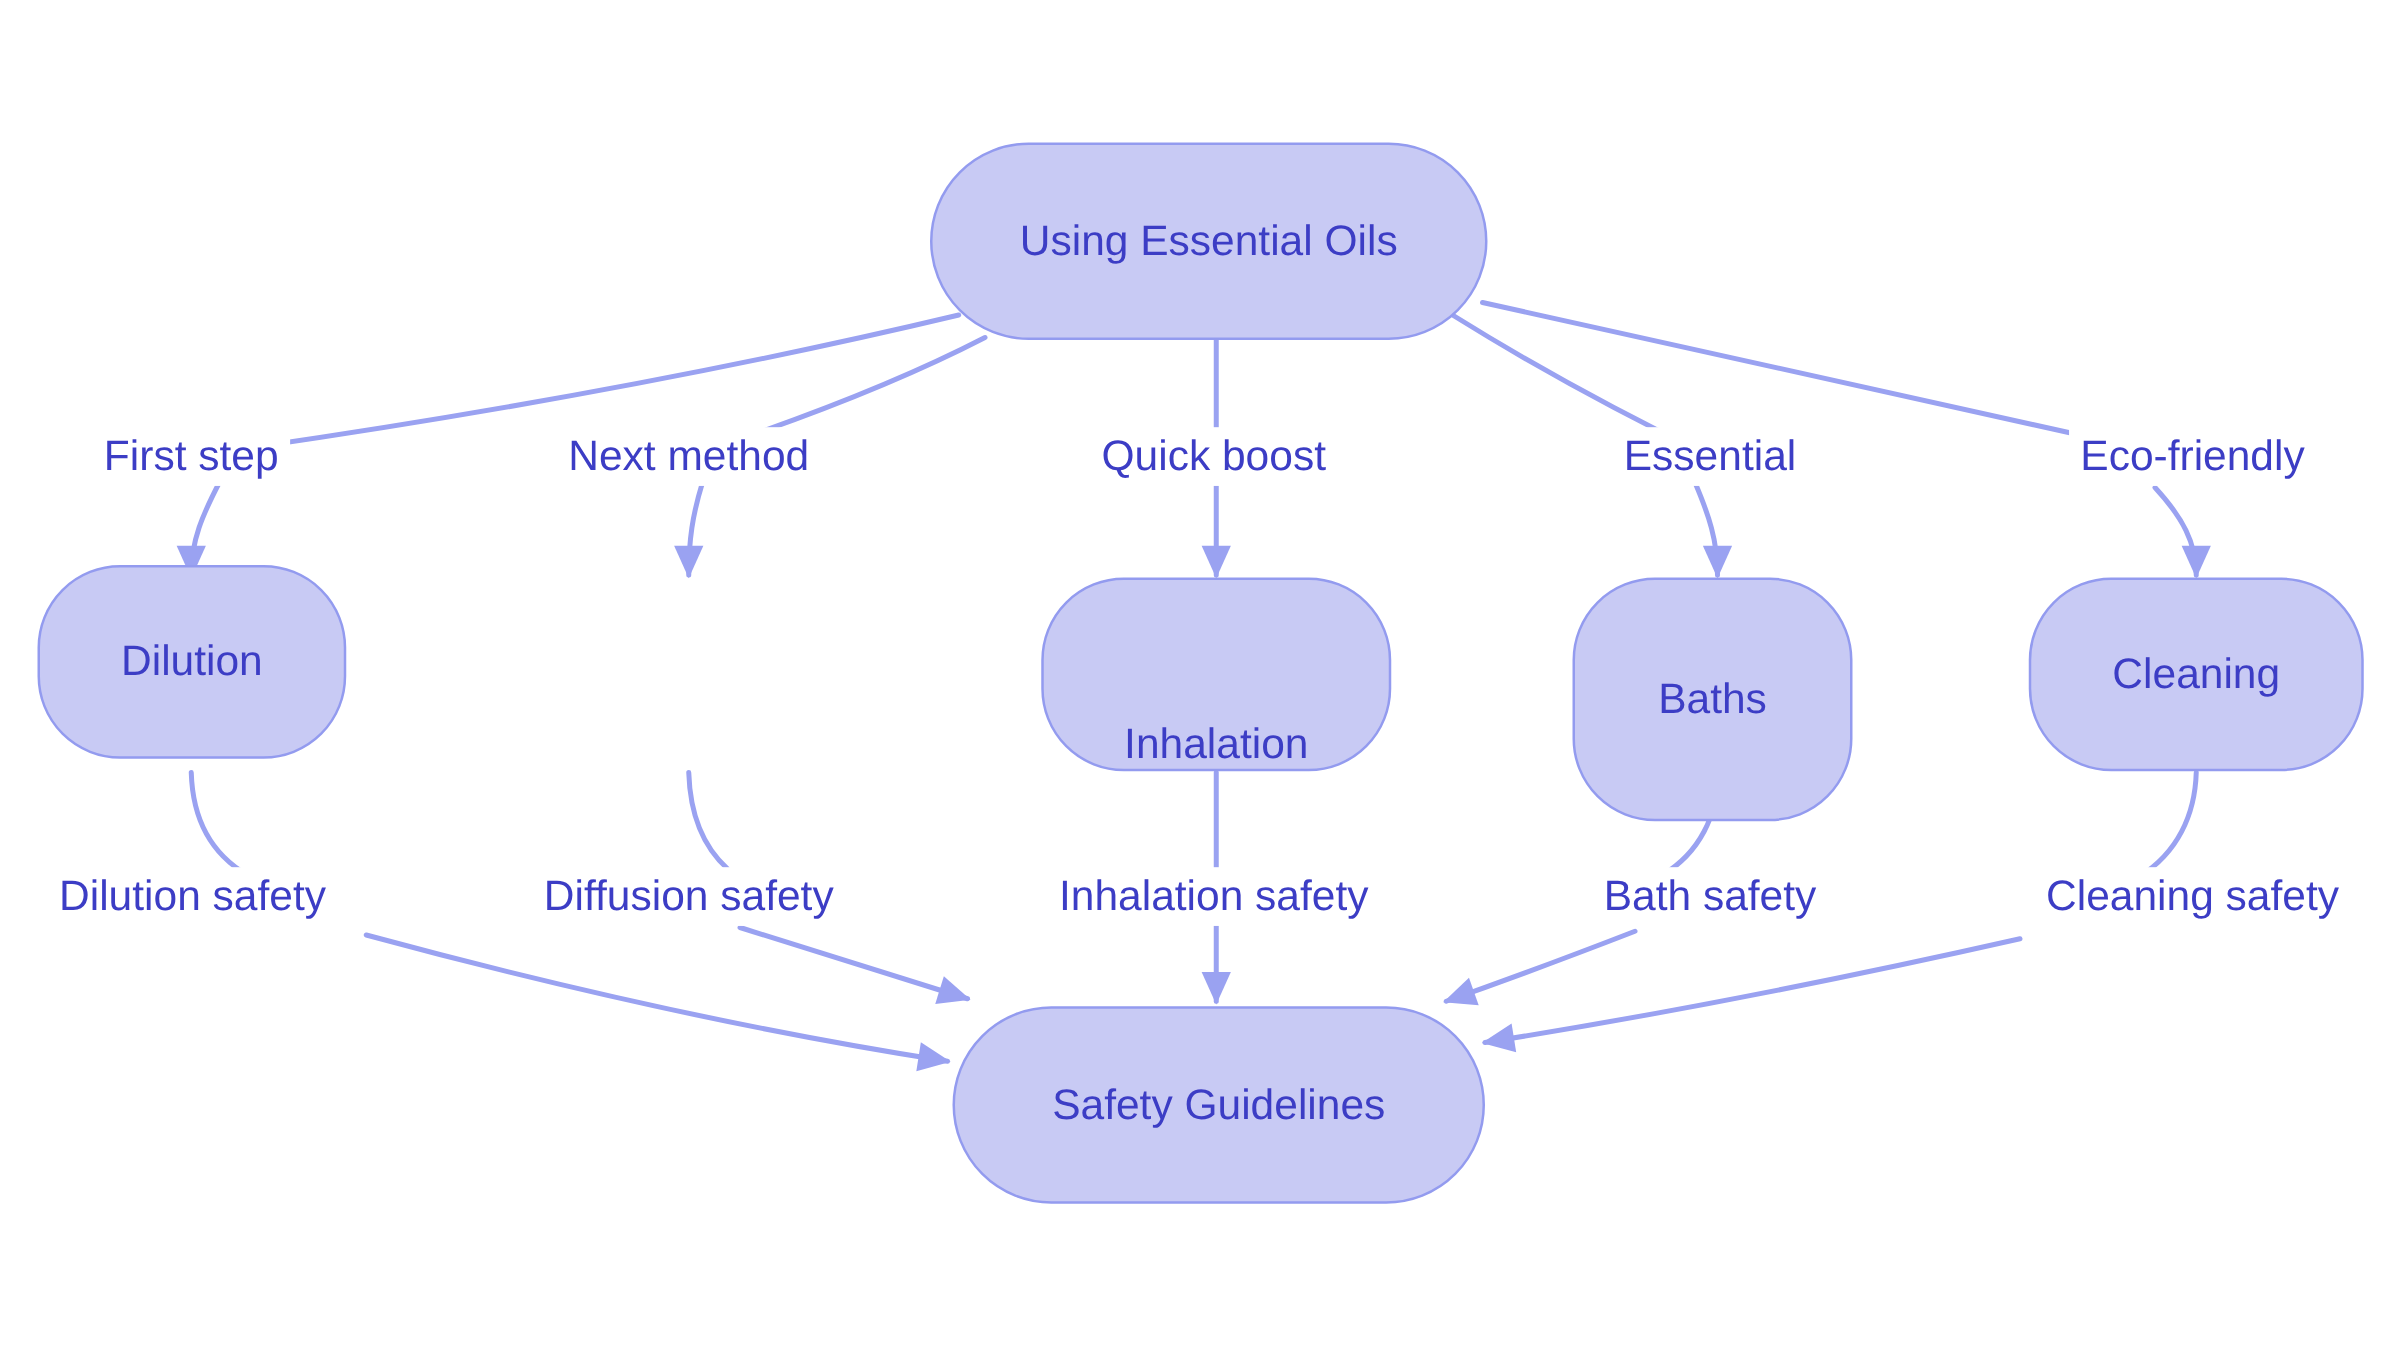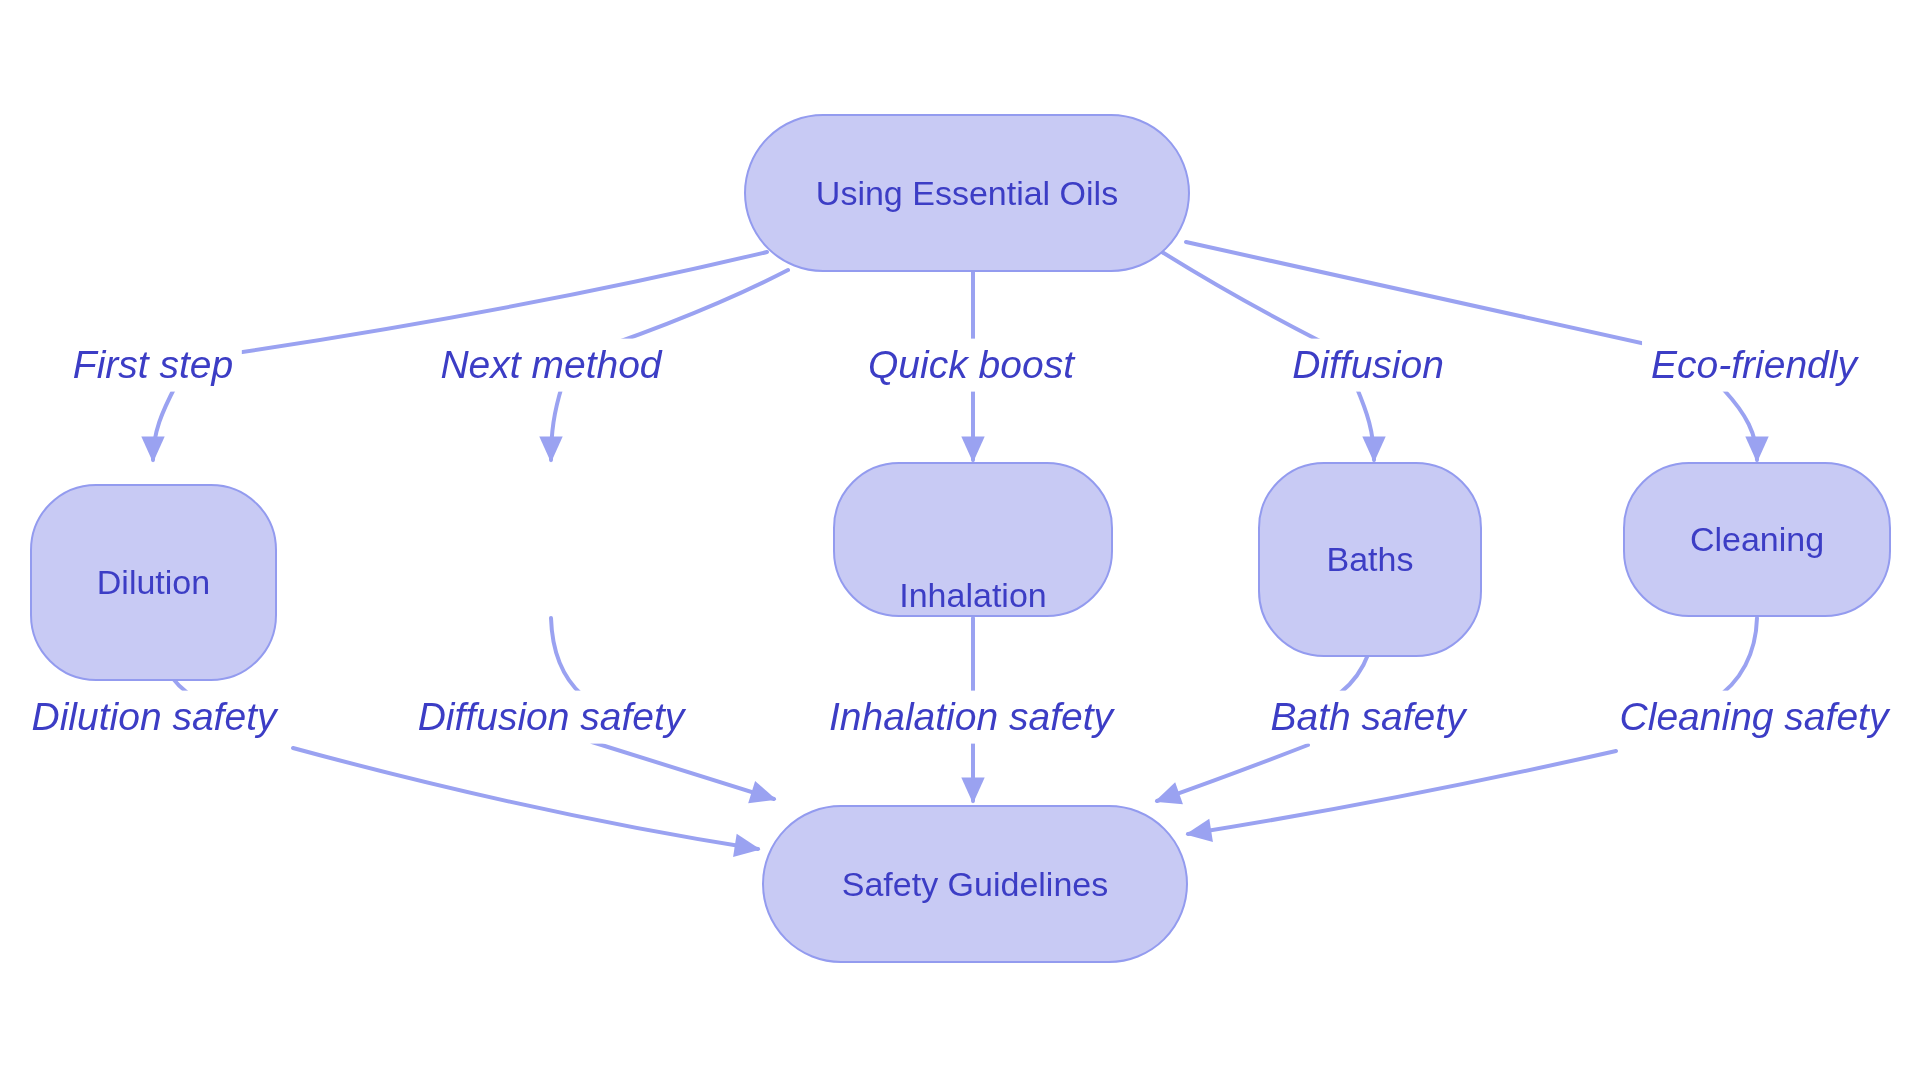--- a/index.html
+++ b/index.html
@@ -47,25 +47,24 @@
     white-space: nowrap;
     box-sizing: border-box;
   }
   .node.pill { border-radius: 79px; }
   .edge-label {
     position: absolute;
     z-index: 2;
     transform: translate(-50%, -50%);
     background: var(--background, #ffffff);
     color: var(--text, #3c3dc5);
-    font-size: 39px;
+    font-size: 34px;
     line-height: 1.25;
     padding: 2px 9px;
     white-space: nowrap;
-    font-style: italic;
   }
 </style>
 </head>
 <body>
 
 <div class="canvas">
 
   <svg class="edge-layer" viewBox="0 0 1920 1083" xmlns="http://www.w3.org/2000/svg">
     <defs>
       <marker id="arrow" viewBox="0 0 10 10" refX="9" refY="5" markerWidth="7" markerHeight="6.5" orient="auto-start-reverse">
@@ -93,21 +92,21 @@
     <path class="edge" marker-end="url(#arrow)" d="M 293 748 Q 540 815 758 849"></path>
     <path class="edge" marker-end="url(#arrow)" d="M 592 742 Q 690 773 774 799"></path>
     <path class="edge" marker-end="url(#arrow)" d="M 1308 745 Q 1228 776 1157 801"></path>
     <path class="edge" marker-end="url(#arrow)" d="M 1616 751 Q 1390 802 1188 834"></path>
   </svg>
 
   <div class="node pill" style="left:744px; top:114px; width:446px; height:158px;">
     <span>Using Essential Oils</span>
   </div>
 
-  <div class="node" style="left:30px; top:484px; width:247px; height:197px;justify-content:center;">
+  <div class="node" style="left:30px; top:452px; width:247px; height:155px;justify-content:center;">
     <span>Dilution</span>
   </div>
 
 
   <div class="node" style="left:833px; top:462px; width:280px; height:155px;align-items:flex-end;">
     <span>Inhalation</span>
   </div>
 
   <div class="node" style="left:1258px; top:462px; width:224px; height:195px;">
     <span>Baths</span>
@@ -117,21 +116,21 @@
     <span>Cleaning</span>
   </div>
 
   <div class="node pill" style="left:762px; top:805px; width:426px; height:158px;">
     <span>Safety Guidelines</span>
   </div>
 
   <div class="edge-label" style="left:153px; top:365px;">First step</div>
   <div class="edge-label" style="left:971px; top:365px;">Quick boost</div>
   <div class="edge-label" style="left:551px; top:365px;">Next method</div>
-  <div class="edge-label" style="left:1368px; top:365px;">Diffusion</div>
+  <div class="edge-label" style="left:1368px; top:365px;">Essential</div>
   <div class="edge-label" style="left:1754px; top:365px;">Eco-friendly</div>
 
   <div class="edge-label" style="left:154px; top:717px;">Dilution safety</div>
   <div class="edge-label" style="left:971px; top:717px;">Inhalation safety</div>
   <div class="edge-label" style="left:551px; top:717px;">Diffusion safety</div>
   <div class="edge-label" style="left:1368px; top:717px;">Bath safety</div>
   <div class="edge-label" style="left:1754px; top:717px;">Cleaning safety</div>
 
 </div>
 

